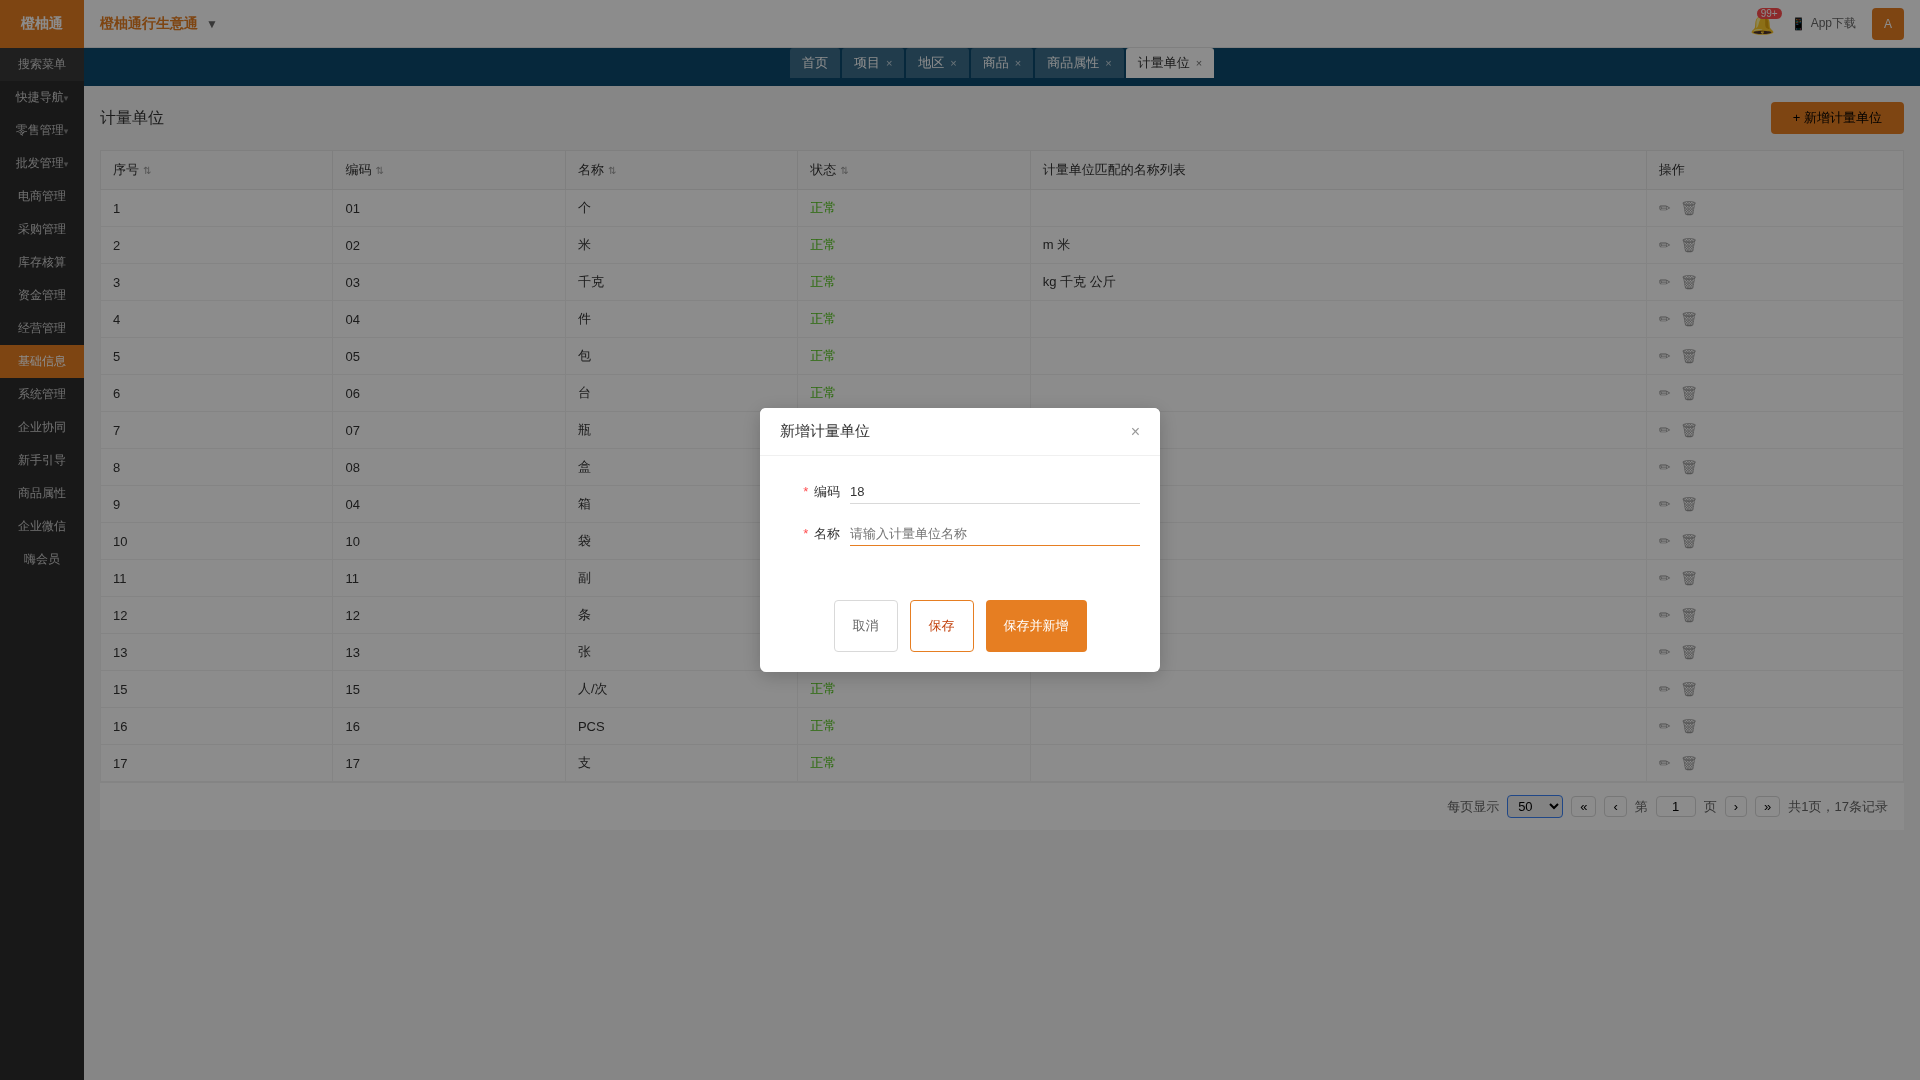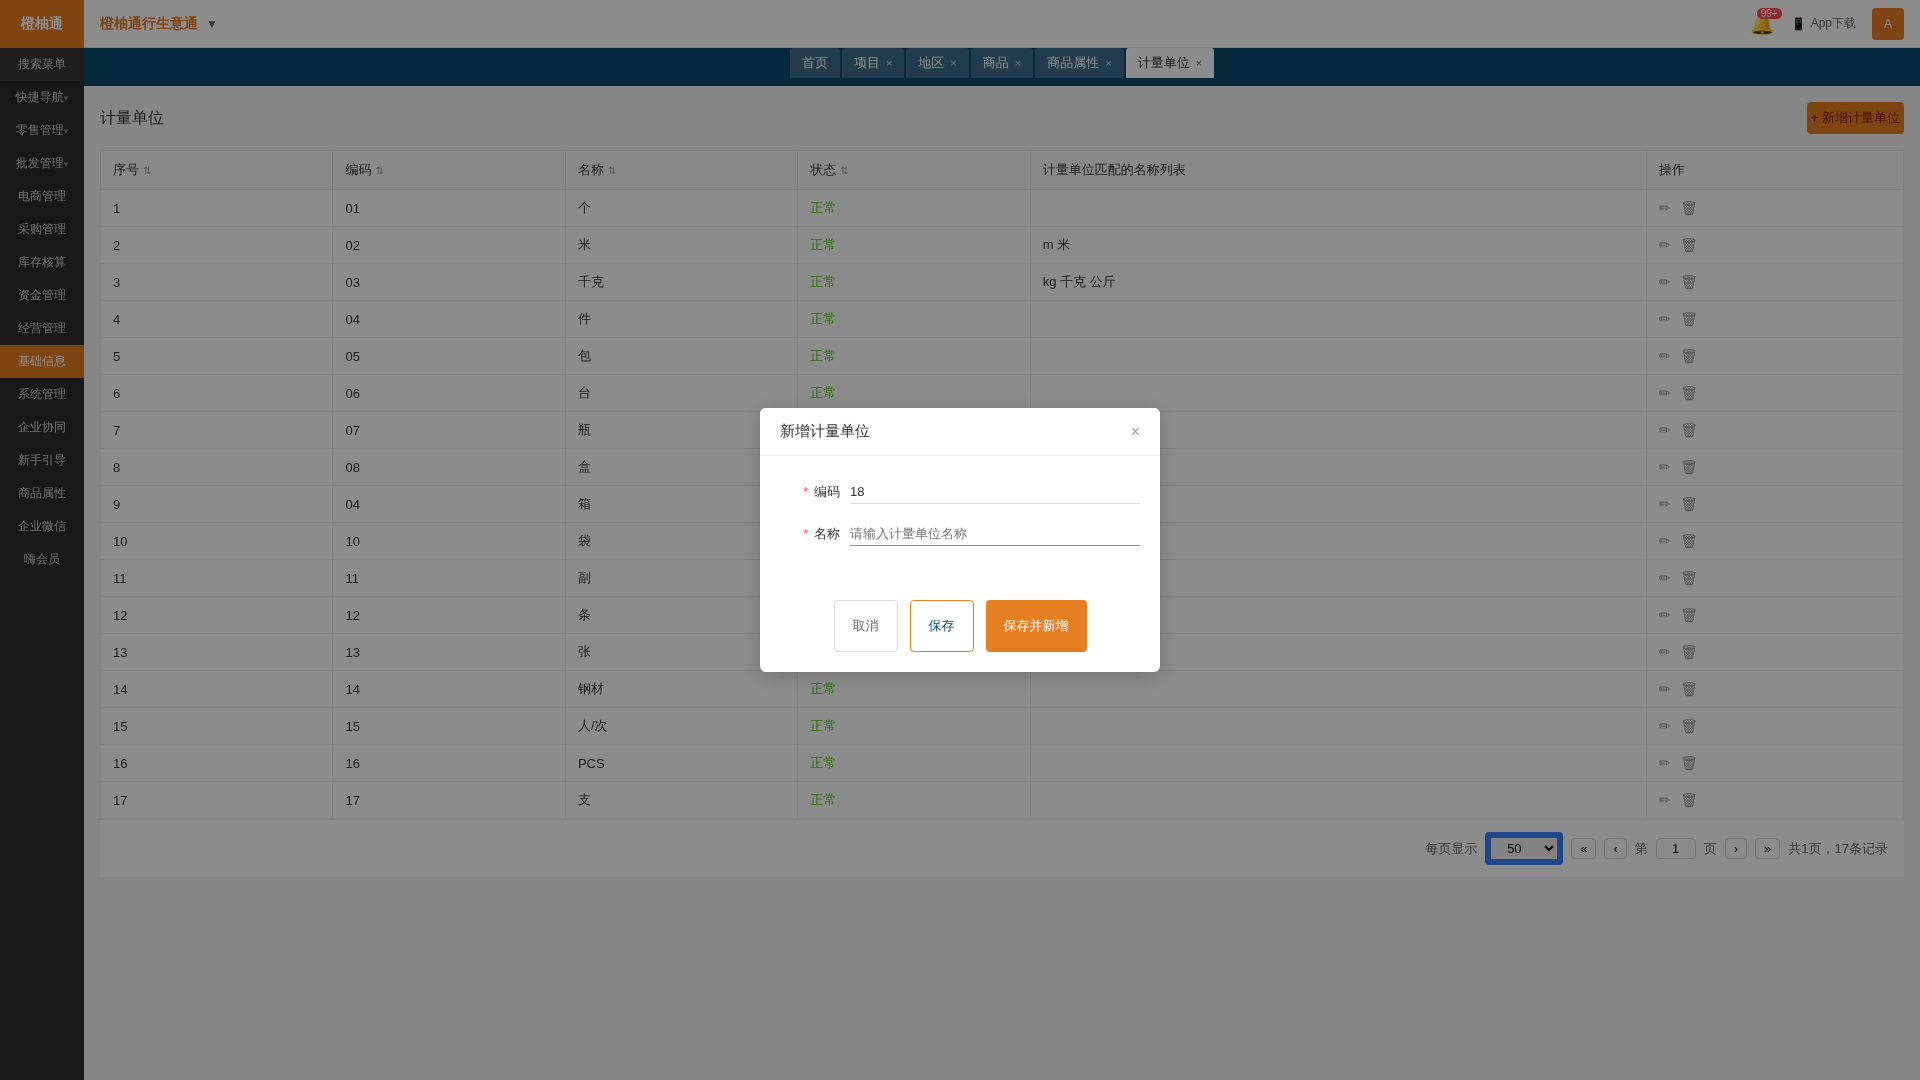--- a/index.html
+++ b/index.html
@@ -114,23 +114,23 @@
     
     .page-header {
       display: flex;
       align-items: center;
       justify-content: space-between;
       margin-bottom: 16px;
     }
     .page-title { font-size: 16px; font-weight: 500; color: #333; }
     .add-btn {
       background: #e67e22;
-      color: #7f1d1d;
+      color: #000000;
       border: none;
-      padding: 7px 4px;
+      padding: 7px 22px;
       border-radius: 4px;
       font-size: 13px;
       cursor: pointer;
     }
 
     
     .data-table {
       width: 100%;
       background: white;
       border-collapse: collapse;
@@ -160,23 +160,23 @@
       align-items: center;
       justify-content: flex-end;
       padding: 12px 16px;
       background: white;
       border-top: 1px solid #f0f0f0;
       gap: 8px;
       font-size: 13px;
       color: #666;
     }
     .page-size-select {
-      border: 6px solid #3b82f6;
+      border: 1px solid #3b82f6;
       border-radius: 4px;
-      padding: 2px 12px;
+      padding: 2px 6px;
       font-size: 13px;
     }
     .page-btn {
       border: 1px solid #d9d9d9;
       background: white;
       padding: 2px 8px;
       border-radius: 4px;
       cursor: pointer;
       font-size: 13px;
     }
@@ -252,21 +252,21 @@
       background: white;
       color: #666;
       padding: 6px 18px;
       border-radius: 4px;
       font-size: 13px;
       cursor: pointer;
     }
     .btn-save {
       border: 1px solid #e67e22;
       background: white;
-      color: #0c4a6e;
+      color: #c2410c;
       padding: 6px 18px;
       border-radius: 4px;
       font-size: 13px;
       cursor: pointer;
     }
     .btn-save-new {
       background: #e67e22;
       color: white;
       border: none;
       padding: 17px 18px;
@@ -510,31 +510,20 @@
       <td>13</td>
       <td>张</td>
       <td><span class="status-normal">正常</span></td>
       <td></td>
       <td>
         <span class="action-btn" title="编辑">✏</span>
         <span class="action-btn" title="删除">🗑</span>
       </td>
     </tr>
           <tr>
-      <td>14</td>
-      <td>14</td>
-      <td>钢材</td>
-      <td><span class="status-normal">正常</span></td>
-      <td></td>
-      <td>
-        <span class="action-btn" title="编辑">✏</span>
-        <span class="action-btn" title="删除">🗑</span>
-      </td>
-    </tr>
-          <tr>
       <td>15</td>
       <td>15</td>
       <td>人/次</td>
       <td><span class="status-normal">正常</span></td>
       <td></td>
       <td>
         <span class="action-btn" title="编辑">✏</span>
         <span class="action-btn" title="删除">🗑</span>
       </td>
     </tr>

